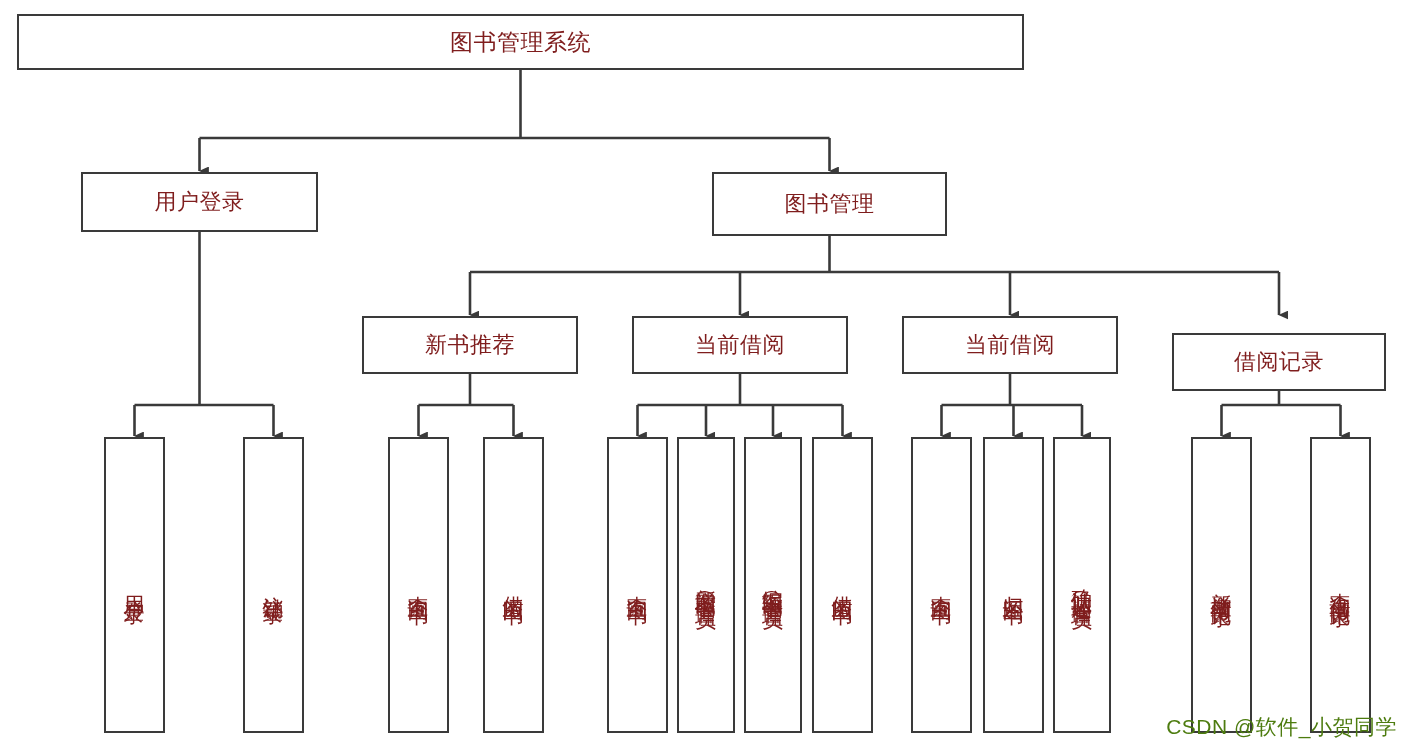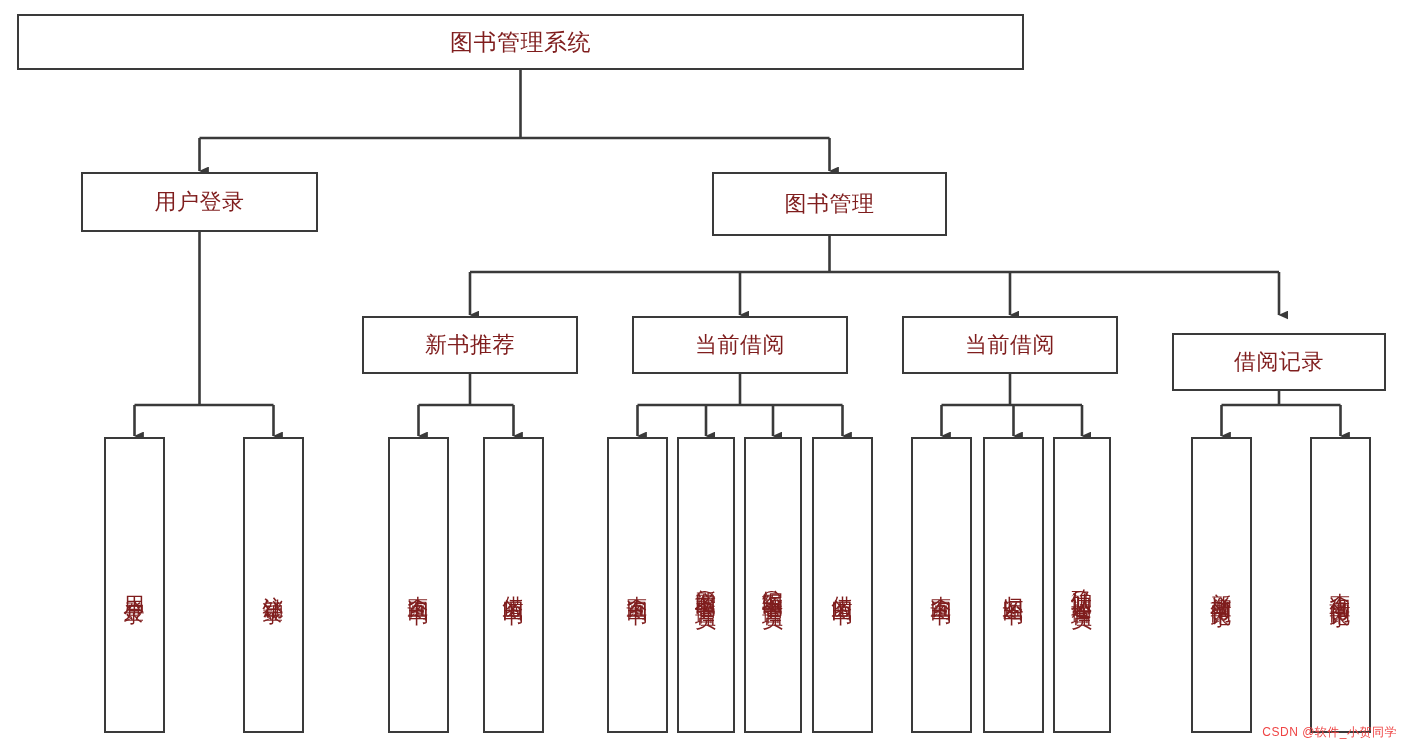--- a/index.html
+++ b/index.html
@@ -57,22 +57,22 @@
     text-orientation: upright;
     font-size: 21px;
     letter-spacing: 3px;
     line-height: 1.0;
     white-space: nowrap;
   }
   .watermark {
     position: absolute;
     right: 8px;
     bottom: 6px;
-    font-size: 12px;
-    color: #ef4444;
+    font-size: 21px;
+    color: #4d7c0f;
     letter-spacing: 0.5px;
     user-select: none;
   }
 </style>
 </head>
 <body>
 
 <div id="diagram-root">
 
   <svg class="wires" viewBox="0 0 1405 747" xmlns="http://www.w3.org/2000/svg">

